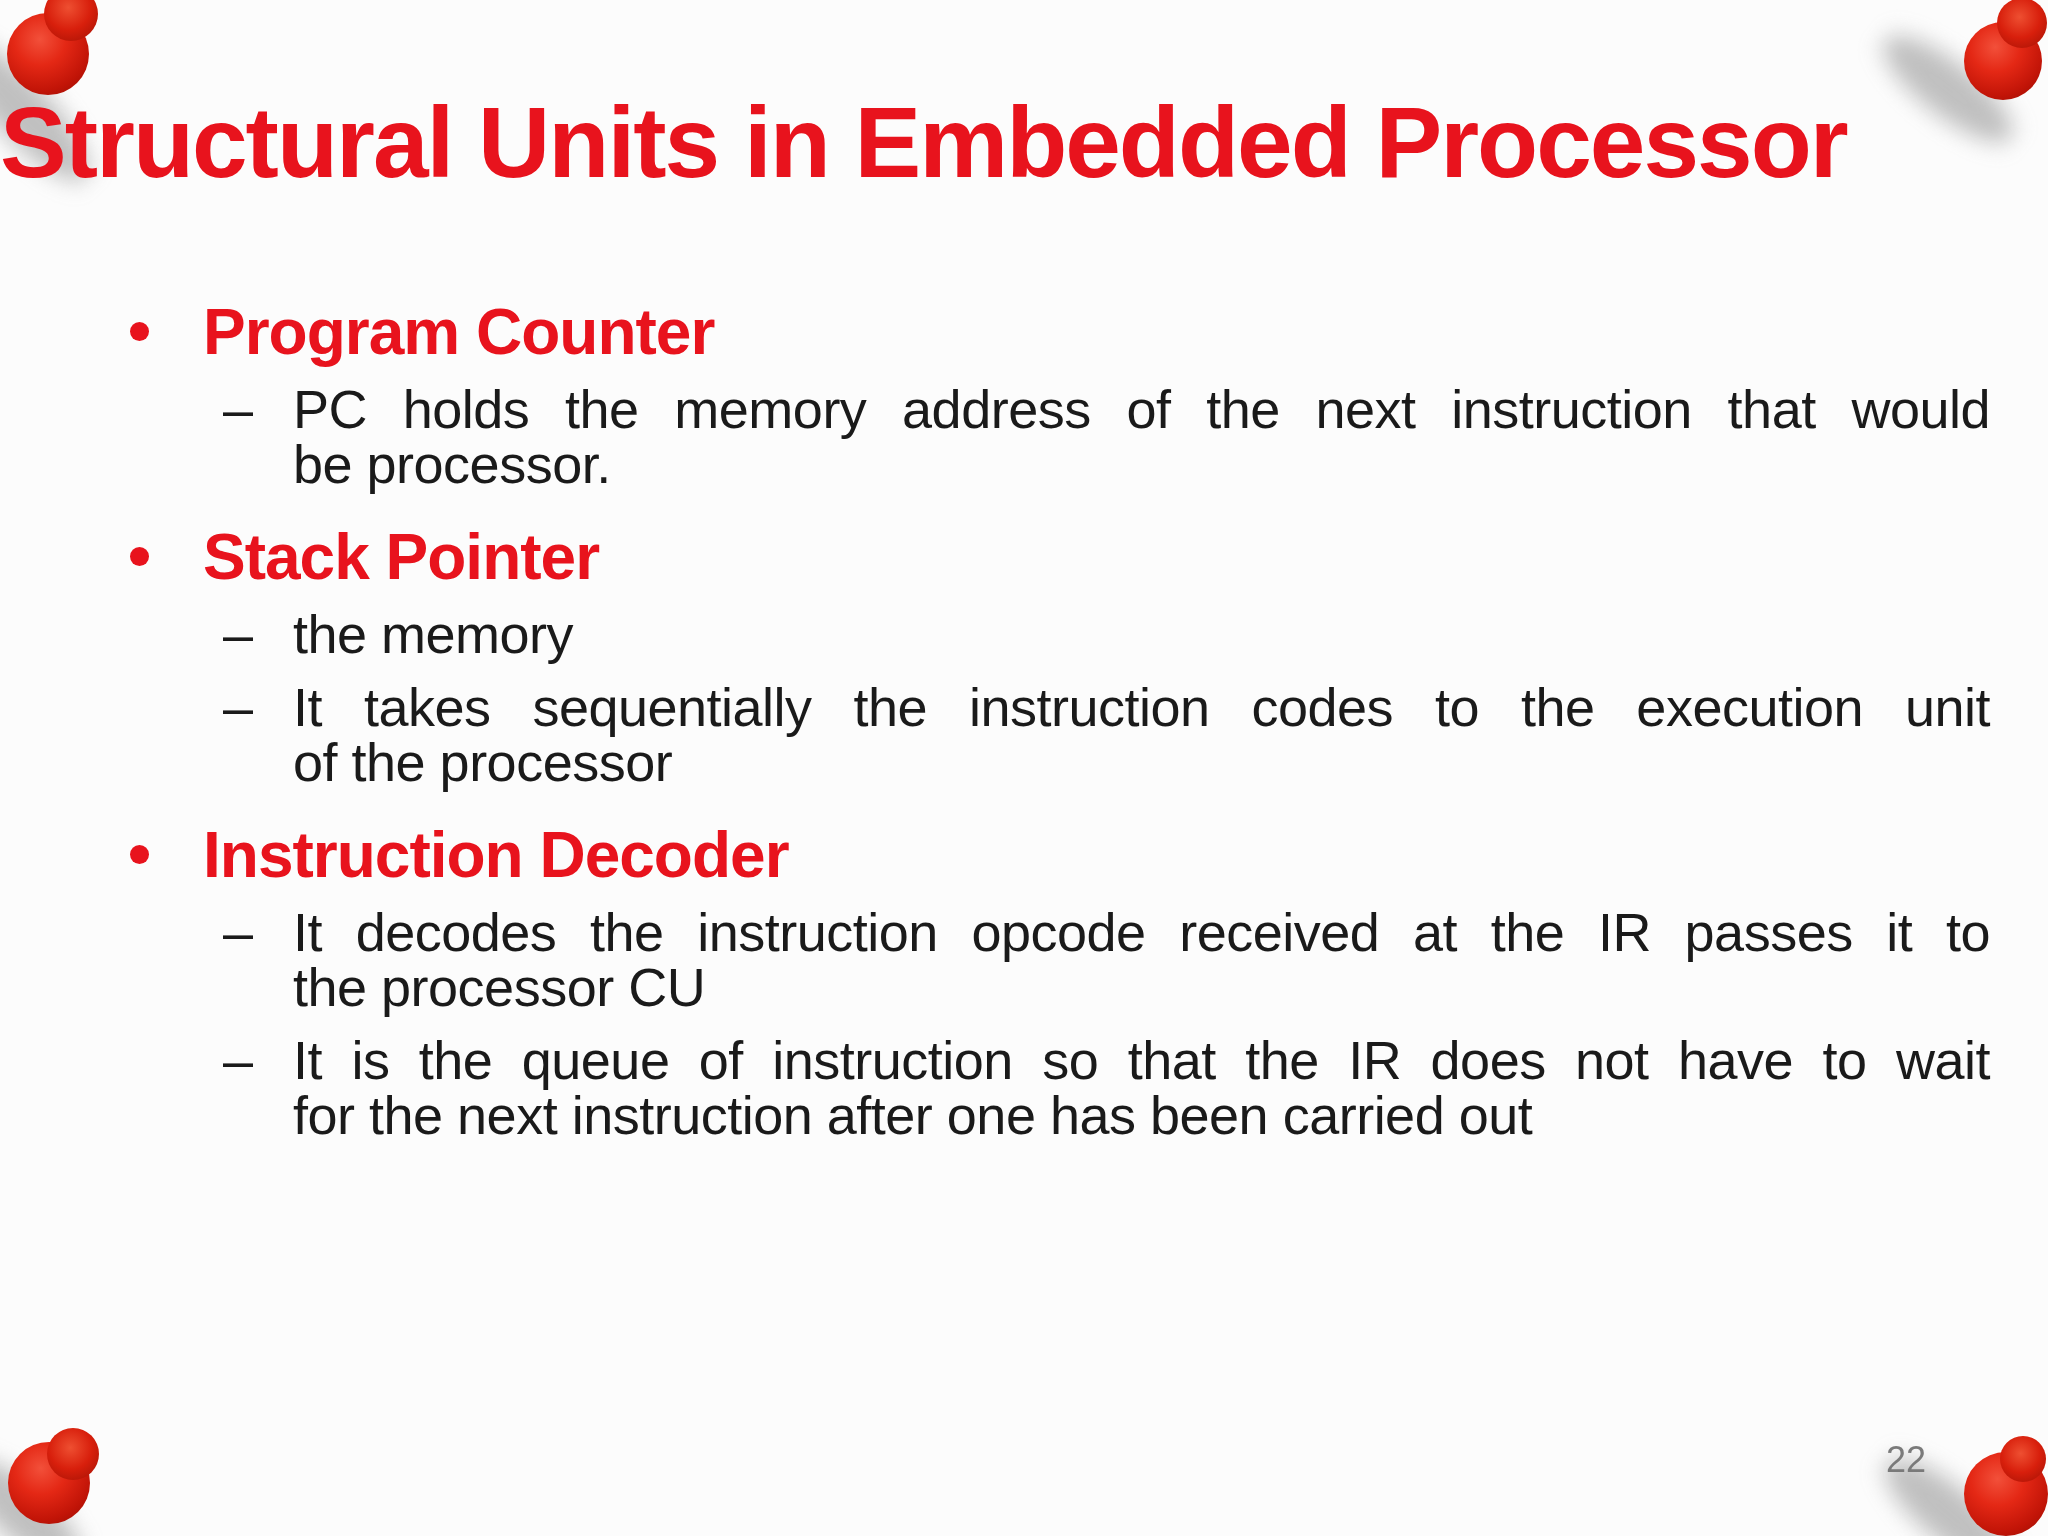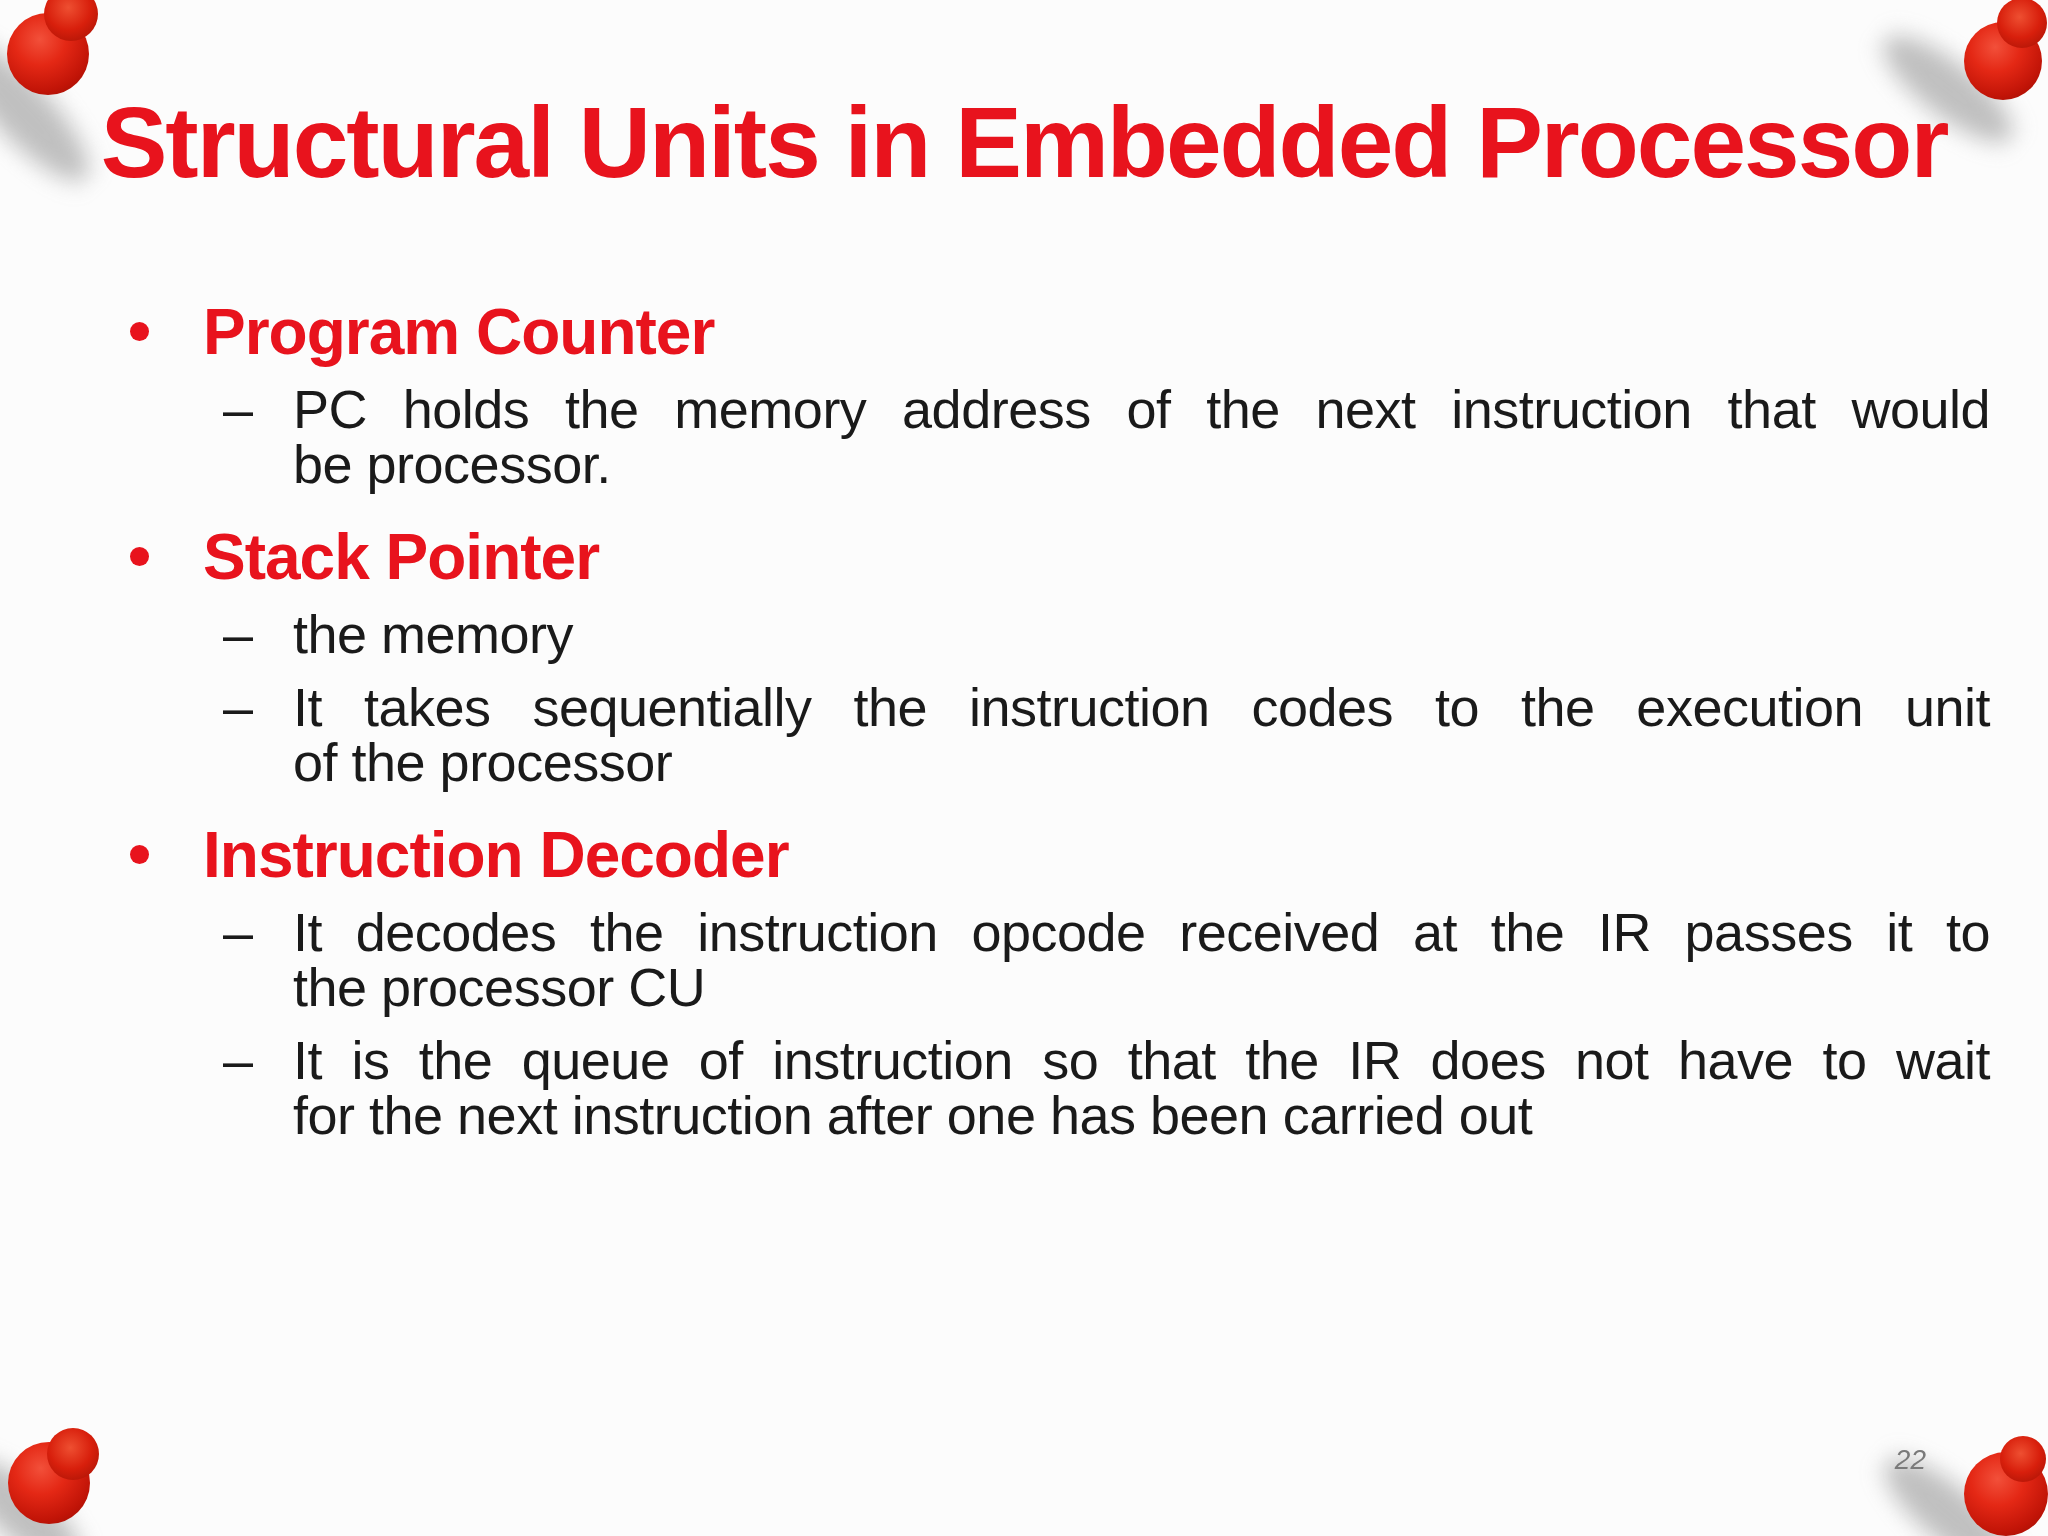--- a/index.html
+++ b/index.html
@@ -13,21 +13,20 @@
     background: var(--background, #fcfcfc);
   }
 
   
   .title {
     position: absolute;
     top: 86px;
     left: 0;
     width: 100%;
     margin: 0;
-    text-align: center;
     font-size: 100px;
     line-height: 112px;
     font-weight: bold;
     letter-spacing: -2px;
     white-space: nowrap;
     color: var(--accent-red, #e8131d);
   }
 
   
   .content {
@@ -78,24 +77,23 @@
     letter-spacing: -0.5px;
     color: var(--body-text, #1a1a1a);
   }
   .line.first { text-align: justify; text-align-last: justify; }
 
   
   .page-number {
     position: absolute;
     right: 122px;
     top: 1440px;
-    font-size: 28px;
+    font-size: 36px;
     line-height: 40px;
     color: var(--page-gray, #7a7a7a);
-    font-style: italic;
   }
 
   
   .pin { position: absolute; }
   .pin .pin-shadow {
     position: absolute;
     border-radius: 50%;
     background: rgba(120, 120, 120, 0.45);
     filter: blur(11px);
   }

